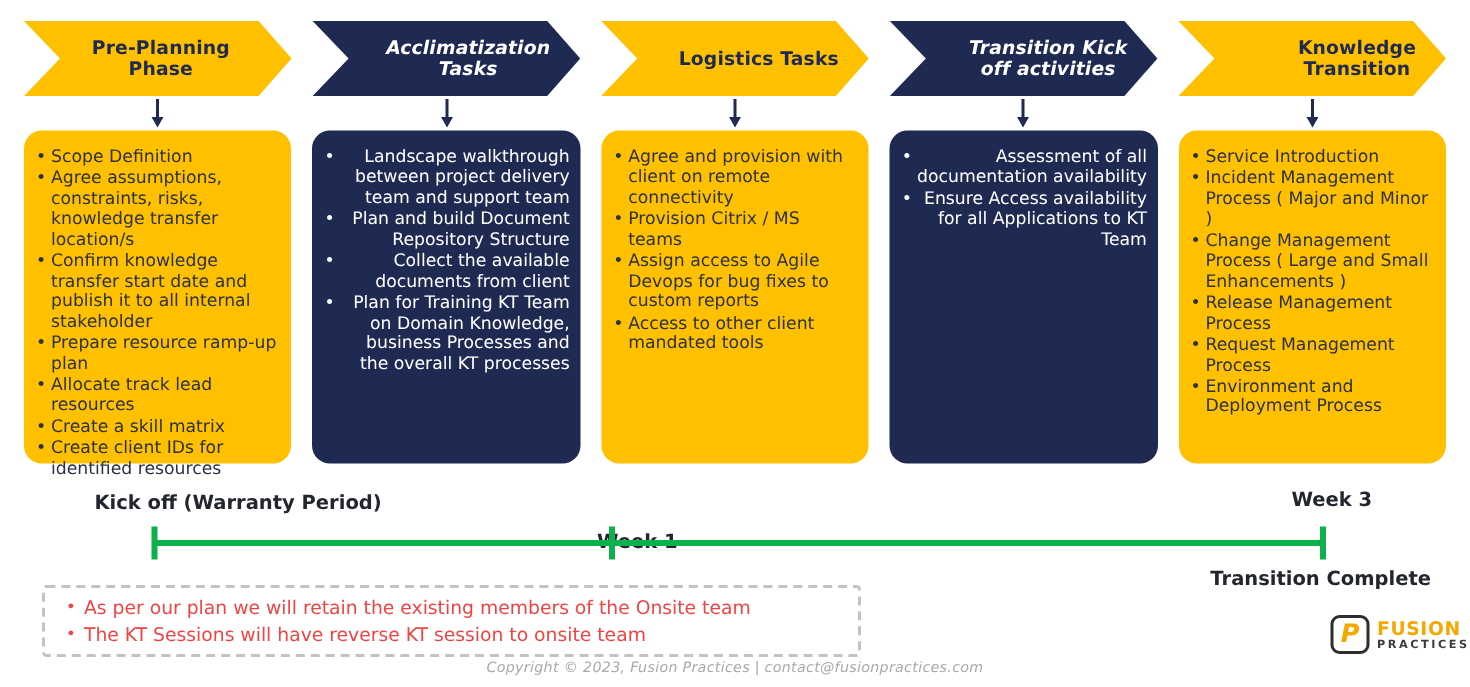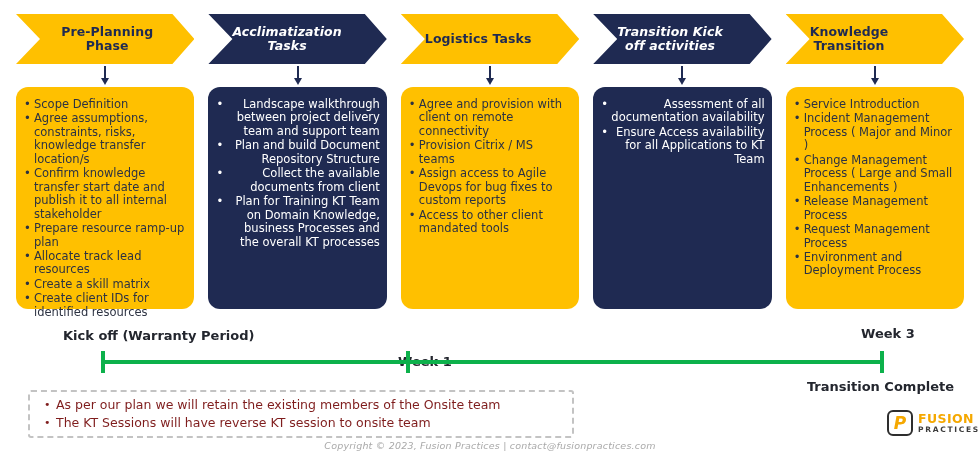--- a/index.html
+++ b/index.html
@@ -9,21 +9,21 @@
   }
 
   
   .cols {
     position:absolute; left:0; top:14px; width:980px; box-sizing:border-box;
     padding:0 16px; display:flex; gap:14px;
   }
   .col { flex:1; display:flex; flex-direction:column; min-width:0; }
 
   .chevron {
-    height:50px; display:flex; align-items:center; justify-content:flex-start;
+    height:50px; display:flex; align-items:center; justify-content:flex-end;
     text-align:center; font-weight:bold; font-size:12.5px; line-height:1.12;
     white-space:pre-line; letter-spacing:.1px;
     clip-path: polygon(0 0, calc(100% - 22px) 0, 100% 50%, calc(100% - 22px) 100%, 0 100%, 24px 50%);
     padding:0 20px 0 24px; box-sizing:border-box;
   }
   .chevron.yellow { background:#FFC000; color:#1F2A52; }
   .chevron.navy   { background:#1F2A52; color:#ffffff;font-style:italic; }
 
   .connector { height:23px; display:flex; flex-direction:column; align-items:center; justify-content:center; }
   .connector .stem { width:2px; height:12px; background:#1F2A52; }
@@ -47,21 +47,21 @@
   #tl-line  { position:absolute; left:103px; top:360px; width:779px; height:4px; background:#0DB14B; }
   .tl-tick  { position:absolute; top:351px; width:4px; height:22px; background:#0DB14B; }
   #tick-1 { left:101px; } #tick-2 { left:406px; } #tick-3 { left:880px; }
   #tl-end   { position:absolute; right:26px; top:379px; font-weight:bold; font-size:13px; color:#23262e; white-space:nowrap;margin-left:21px; }
 
   
   .notes {
     position:absolute; left:28px; top:390px; width:546px; box-sizing:border-box;
     border:2px dashed #c3c3c3; border-radius:3px; padding:4px 8px 4px 12px;
   }
-  .notes ul { margin:0; padding:0; list-style:none; font-size:12.5px; line-height:1.45; color:#7f1d1d; }
+  .notes ul { margin:0; padding:0; list-style:none; font-size:12.5px; line-height:1.45; color:#ef4444; }
   .notes li { position:relative; padding-left:14px; }
   .notes li::before { content:"•"; position:absolute; left:2px; font-size:11px; top:1px; }
 
   
   .footer {
     position:absolute; left:0; top:440px; width:100%; text-align:center;
     font-style:italic; font-size:9.5px; color:#a9a9a9; letter-spacing:.2px;
   }
   .logo { position:absolute; left:887px; top:410px; display:flex; align-items:center; gap:5px; }
   .logo-badge {

